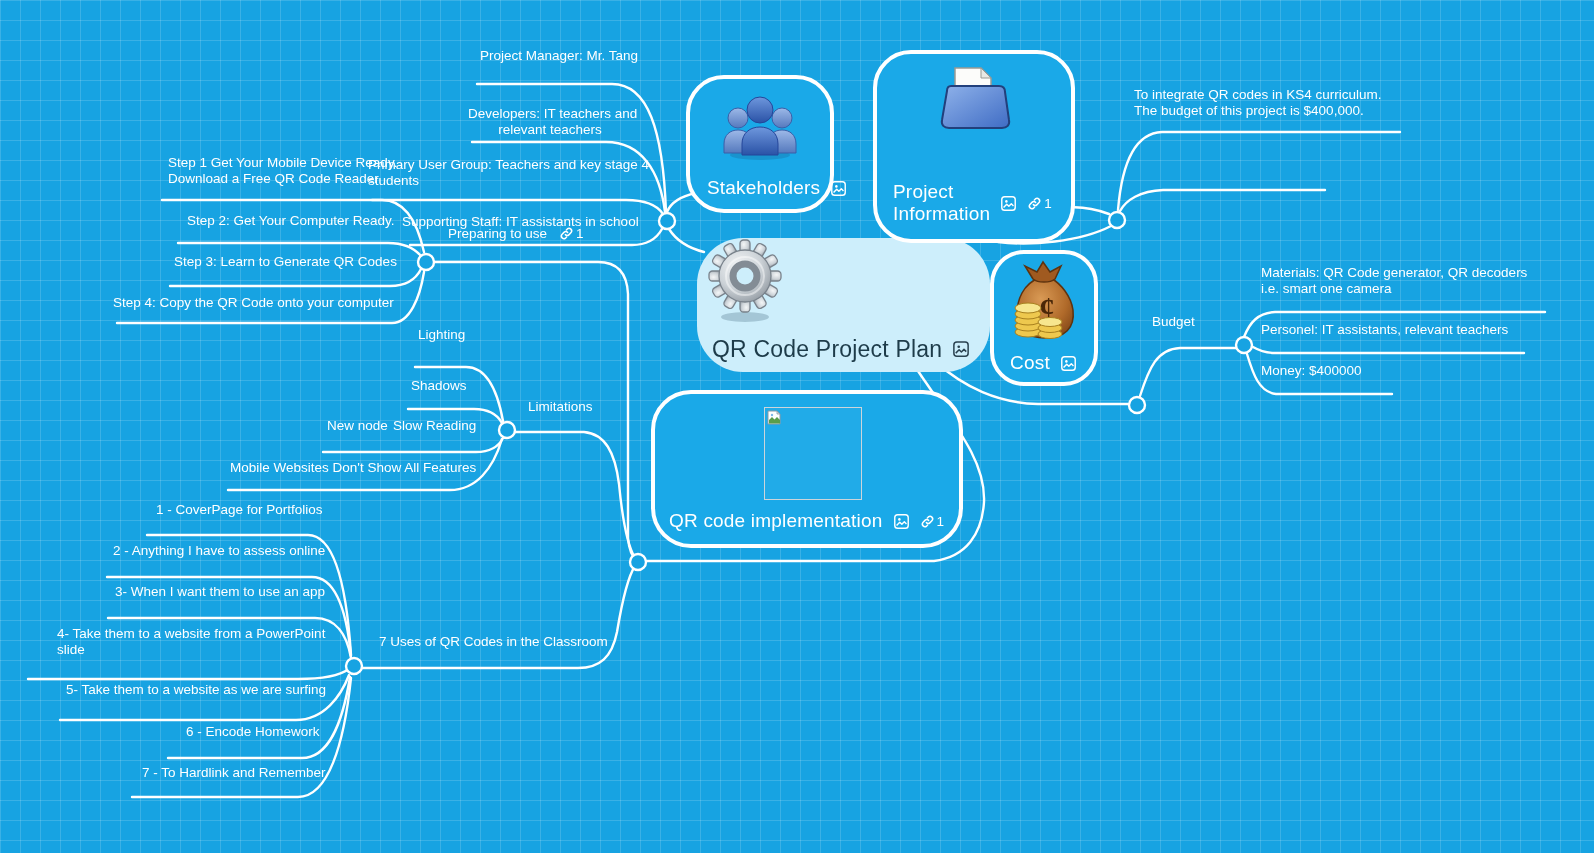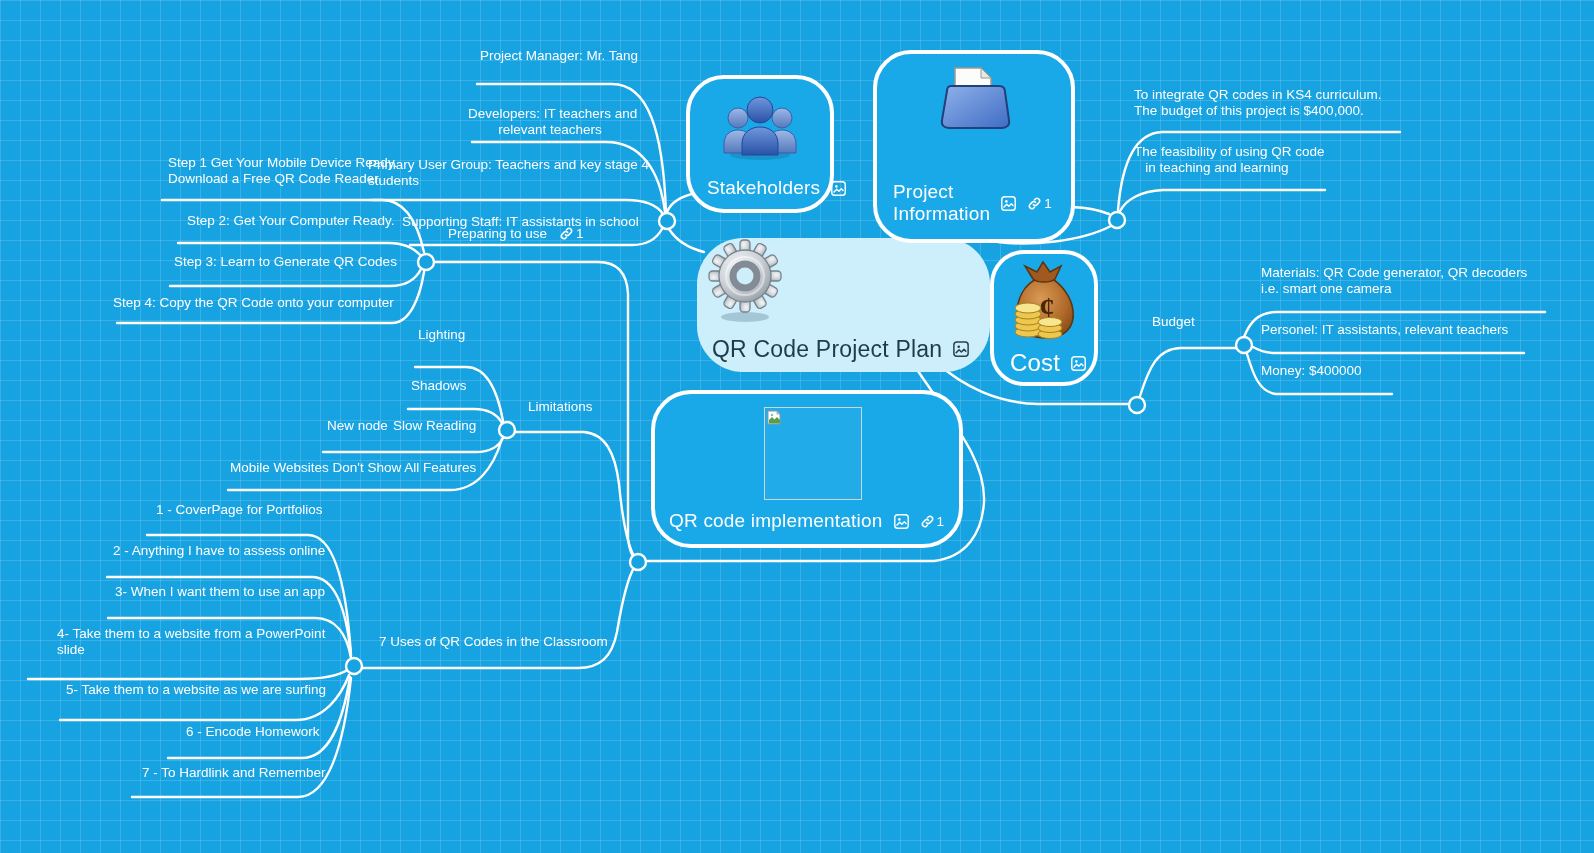--- a/index.html
+++ b/index.html
@@ -230,21 +230,21 @@
           <ellipse cx="23" cy="60" rx="13" ry="5" fill="#eec84e"></ellipse>
             <ellipse cx="23" cy="54" rx="13" ry="5" fill="#eec84e"></ellipse>
           <ellipse cx="23" cy="48" rx="13" ry="5" fill="#f7e68e"></ellipse>
           <ellipse cx="45" cy="74" rx="12" ry="4.5" fill="#eec84e"></ellipse>
             <ellipse cx="45" cy="68" rx="12" ry="4.5" fill="#eec84e"></ellipse>
           <ellipse cx="45" cy="62" rx="12" ry="4.5" fill="#f7e68e"></ellipse>
         </g>
       </svg>
     </div>
     <div class="title-row" style="left:16px;bottom:8px;">
-      <span class="title" style="font-size:24px;">Cost</span>
+      <span class="title" style="font-size:19px;">Cost</span>
       <span class="badge">
         <svg width="17" height="17" viewBox="0 0 24 24">
             <rect x="2.5" y="2.5" width="19" height="19" rx="4" fill="none" stroke="currentColor" stroke-width="2"></rect>
             <circle cx="9" cy="9" r="1.8" fill="currentColor"></circle>
             <path d="M5 17.5 l4.5 -4.5 l3 3 l3.5 -3.5 l3 3" fill="none" stroke="currentColor" stroke-width="2" stroke-linejoin="round"></path>
           </svg>
       </span>
     </div>
   </div>
 
@@ -311,22 +311,20 @@
   <div class="lbl" style="left:113px;top:543px;">2 - Anything I have to assess online</div>
   <div class="lbl" style="left:115px;top:584px;">3- When I want them to use an app</div>
   <div class="lbl" style="left:57px;top:626px;">4- Take them to a website from a PowerPoint
 slide</div>
   <div class="lbl" style="left:66px;top:682px;">5- Take them to a website as we are surfing</div>
   <div class="lbl" style="left:186px;top:724px;text-align:center;">6 - Encode Homework</div>
   <div class="lbl" style="left:142px;top:765px;">7 - To Hardlink and Remember</div>
 
   <div class="lbl" style="left:1134px;top:87px;">To integrate QR codes in KS4 curriculum.
 The budget of this project is $400,000.</div>
-  <div class="lbl" style="left:1134px;top:144px;">The feasibility of using QR code
-   in teaching and learning</div>
 
   <div class="lbl" style="left:1152px;top:314px;">Budget</div>
   <div class="lbl" style="left:1261px;top:265px;">Materials: QR Code generator, QR decoders
 i.e. smart one camera</div>
   <div class="lbl" style="left:1261px;top:322px;">Personel: IT assistants, relevant teachers</div>
   <div class="lbl" style="left:1261px;top:363px;">Money: $400000</div>
 
 </div>
 
 </body></html>

